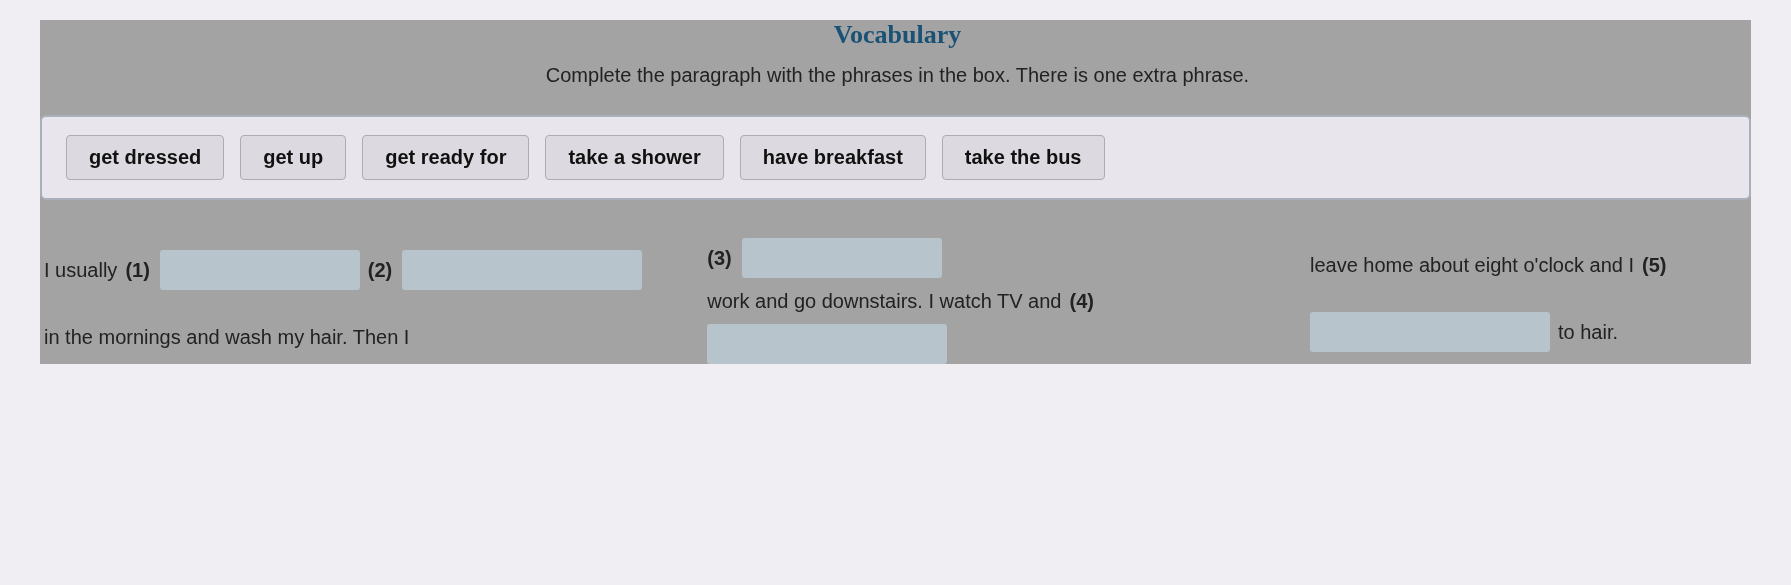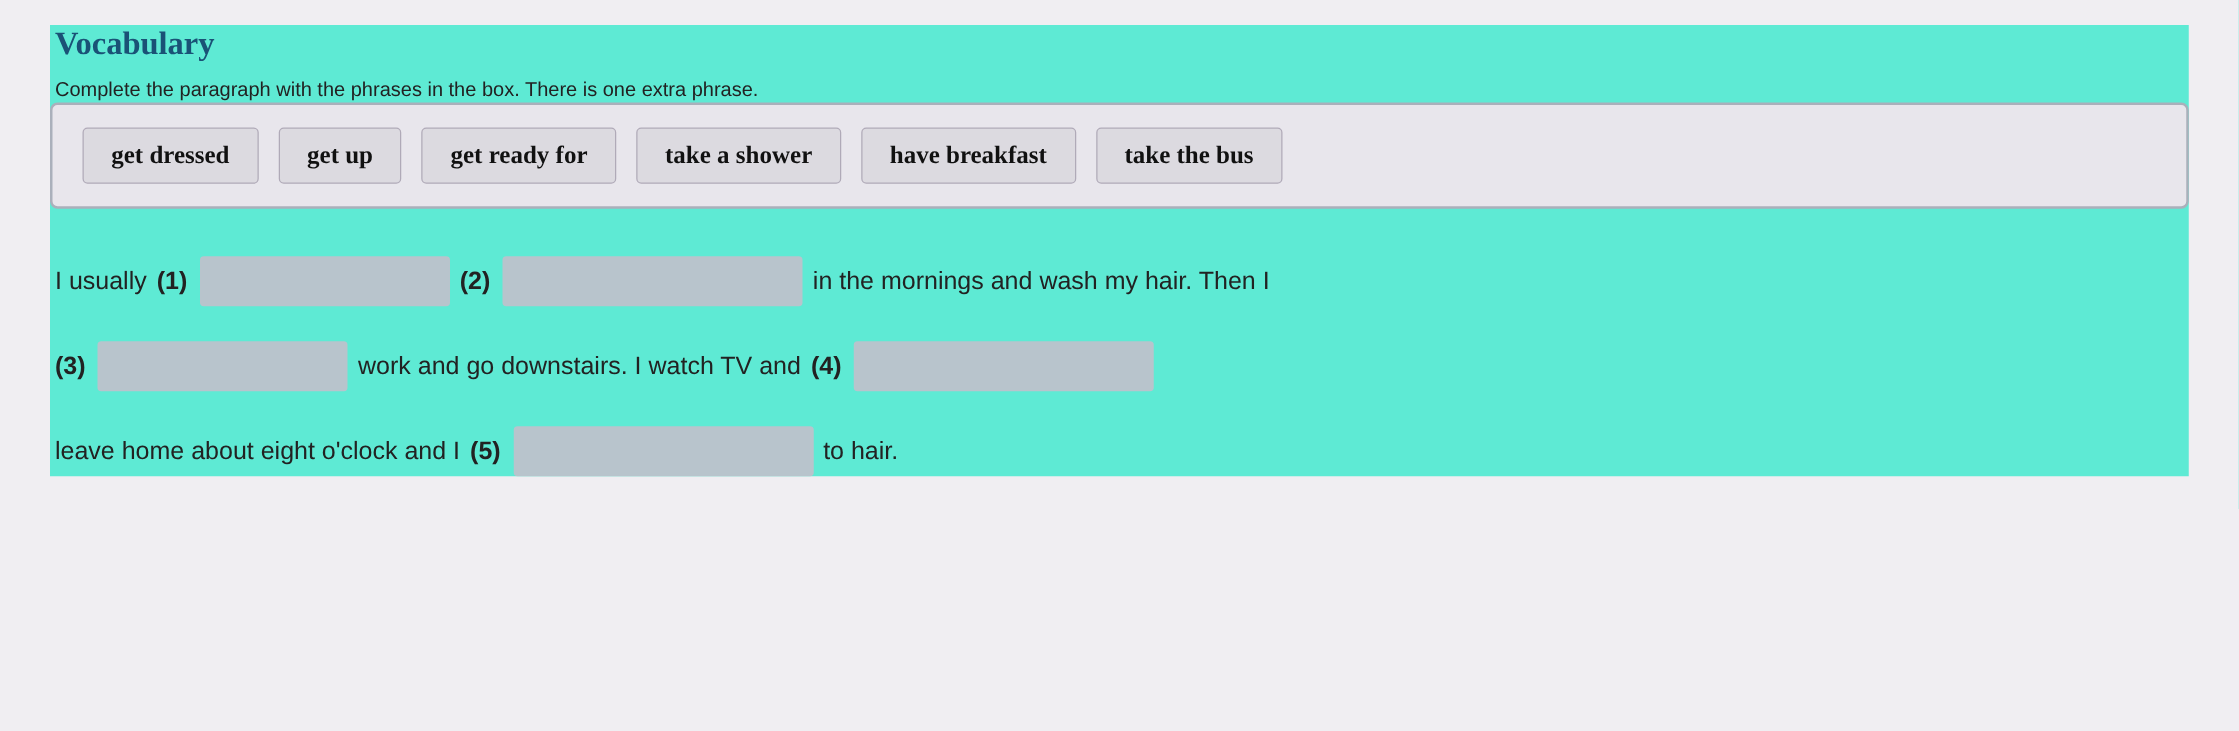--- a/index.html
+++ b/index.html
@@ -12,35 +12,37 @@
       background-color: #f0eef2;
       font-family: 'Georgia', serif;
       font-size: 18px;
       color: #222;
       width: 1791px;
       min-height: 585px;
       padding: 20px 40px;
     }
 
     .page-container {
-      background-color: #5eead4;
+      background-color: #a3a3a3;
       width: 100%;
+      text-align: center;
     }
 
     .section-title {
       font-size: 26px;
       font-weight: bold;
       color: #1a5276;
       margin-bottom: 14px;
       padding-left: 4px;
     }
 
     .instruction {
-      font-size: 16px;
+      font-size: 20px;
       color: #222;
+      margin-bottom: 28px;
       font-family: 'Arial', sans-serif;
       padding-left: 4px;
     }
 
     .phrase-box {
       border: 2px solid #aab0bb;
       border-radius: 6px;
       background-color: #e8e6ec;
       padding: 18px 24px;
       display: flex;
@@ -50,29 +52,29 @@
       margin-bottom: 38px;
       flex-wrap: wrap;
     }
 
     .phrase-chip {
       background-color: #dcdae0;
       border: 1.5px solid #b0aab8;
       border-radius: 4px;
       padding: 10px 22px;
       font-size: 20px;
-      font-family: Liberation Serif, serif;
+      font-family: Liberation Sans, sans-serif;
       font-weight: 600;
       color: #111;
       white-space: nowrap;
     }
 
     .exercise-area {
       display: flex;
-      flex-direction: column;
+      flex-direction: row;
       gap: 28px;
       padding-left: 4px;
     }
 
     .exercise-line {
       display: flex;
       flex-direction: row;
       align-items: center;
       flex-wrap: wrap;
       gap: 8px;

